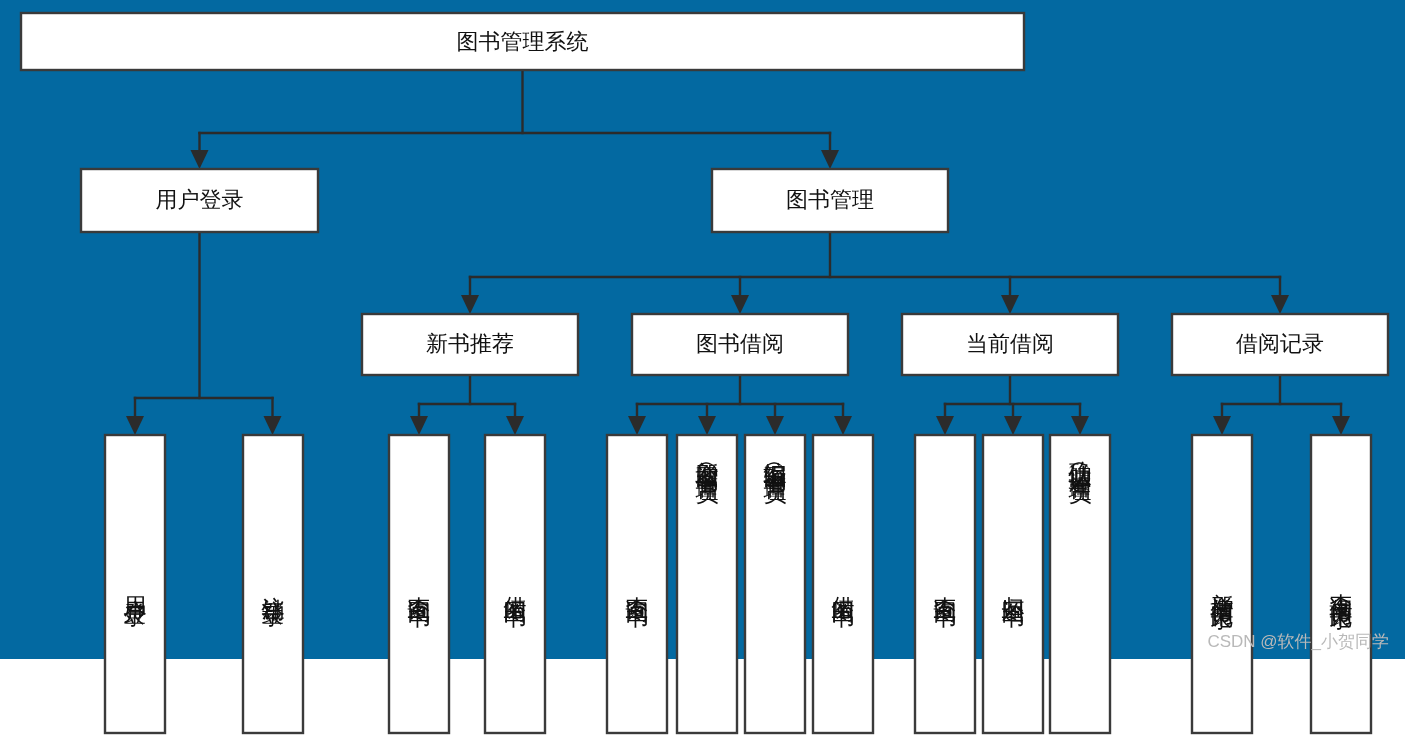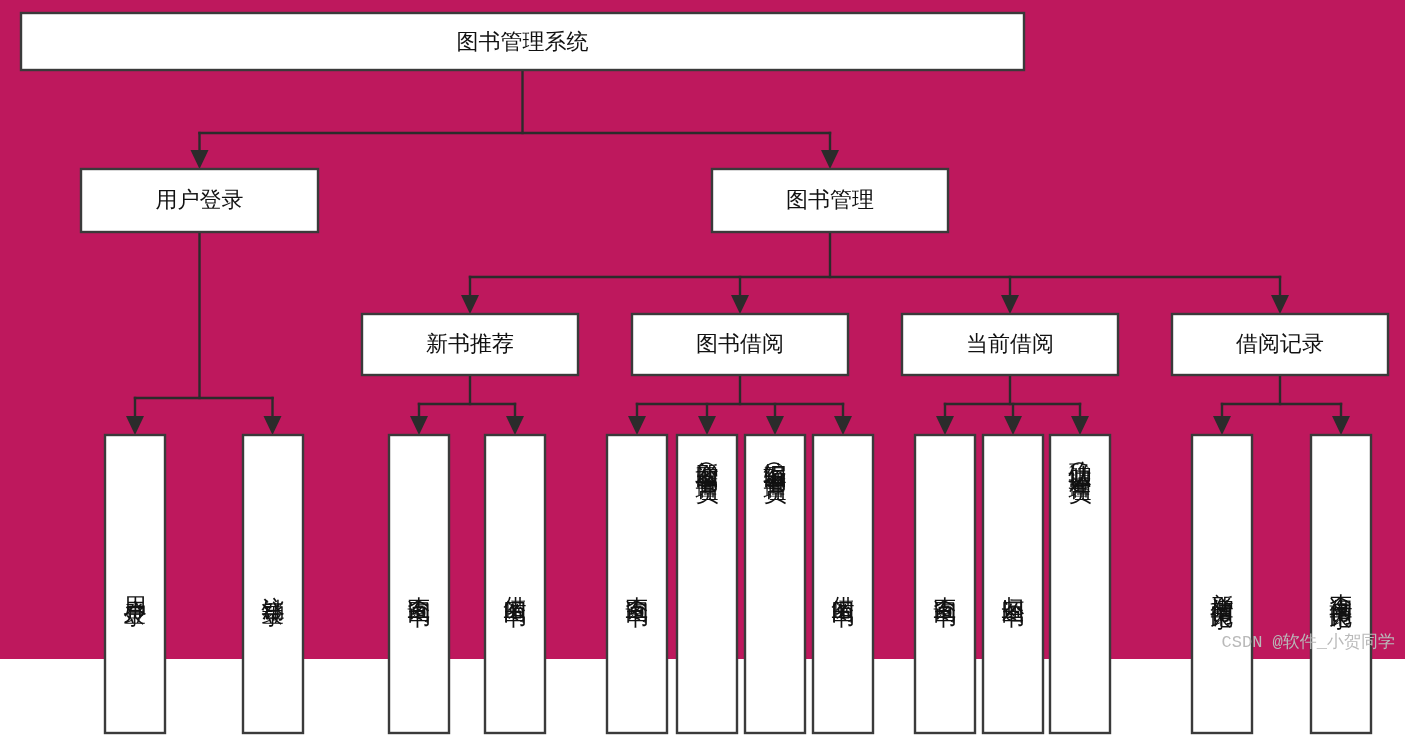--- a/index.html
+++ b/index.html
@@ -10,21 +10,21 @@
   body {
     width: 1405px;
     height: 747px;
     font-family: "DejaVu Sans", "Liberation Sans", sans-serif;
     overflow: hidden;
   }
   #diagram-root {
     position: relative;
     width: 1405px;
     height: 659px;
-    background: #be185d;
+    background: #0369a1;
     text-align: center;
   }
   svg#flowchart {
     position: absolute;
     top: 0;
     left: 0;
     width: 1405px;
     height: 747px;
     display: block;
   }
@@ -47,23 +47,23 @@
     fill: #111111;
     font-family: "DejaVu Sans", "Liberation Sans", sans-serif;
     text-anchor: middle;
     dominant-baseline: middle;
   }
   .label-h {
     font-size: 22px;
   }
   .watermark {
     position: absolute;
-    right: 10px;
+    right: 16px;
     bottom: 6px;
-    font-family: Liberation Mono, monospace;
+    font-family: Liberation Sans, sans-serif;
     font-size: 17px;
     color: #b9b9b9;
     white-space: nowrap;
     user-select: none;
   }
 </style>
 </head>
 <body>
 
 <div id="diagram-root">

